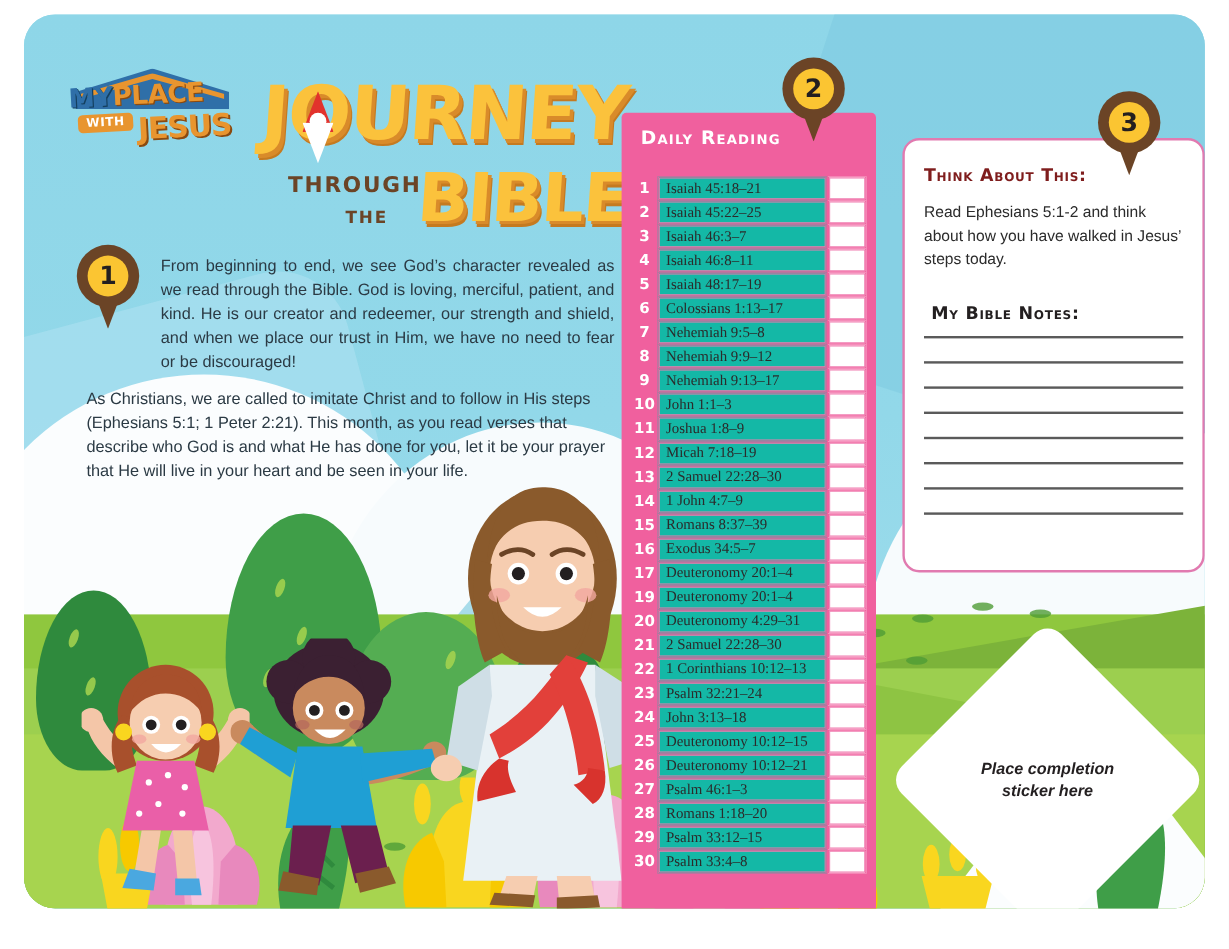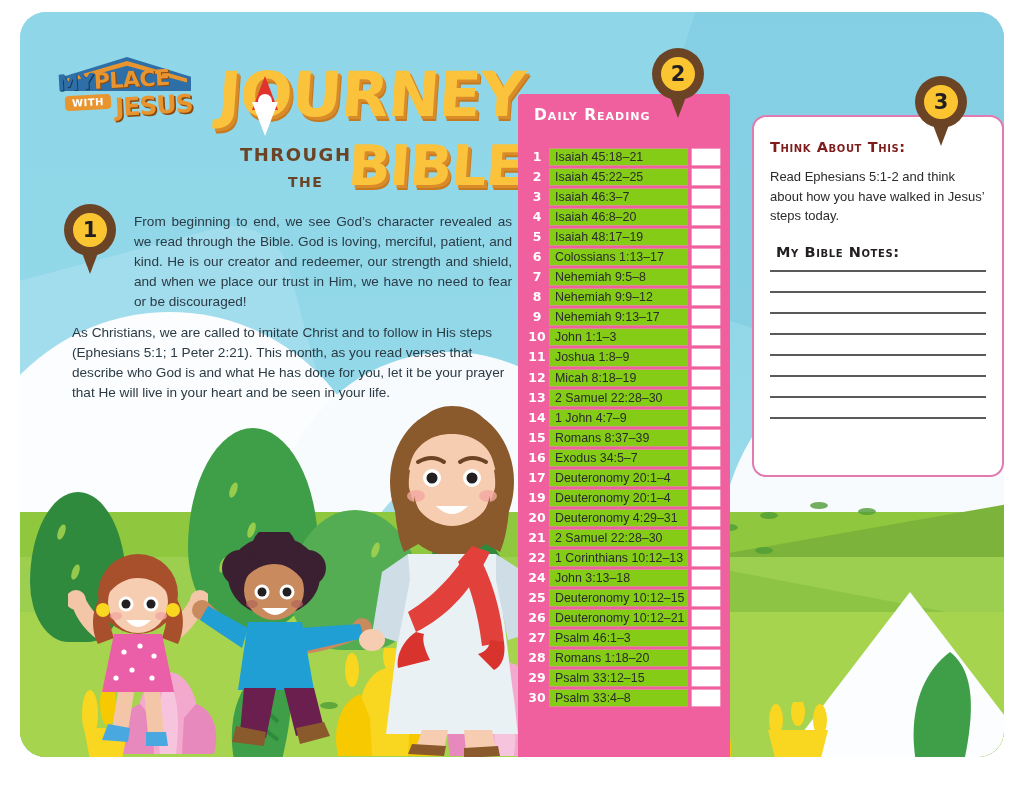--- a/index.html
+++ b/index.html
@@ -131,45 +131,45 @@
   .row{
     display:flex;align-items:stretch;height:20.05px;
   }
   .row .n{
     width:22px;flex:none;color:#ffffff;font-weight:700;font-size:12.5px;
     font-family:"DejaVu Sans", sans-serif;
     display:flex;align-items:center;justify-content:center;
     padding-bottom:1px;
   }
   .row .ref{
-    flex:1;background:#84cc16;border:1px solid #f0609e;
+    flex:1;background:#14b8a6;border:1px solid #f0609e;
     box-shadow:0 0 0 0.8px #ef7cb0 inset;
     color:#2b2b2b;font-size:12.4px;display:flex;align-items:center;
     padding-left:6px;box-sizing:border-box;
-    font-family:Liberation Sans, sans-serif;
+    font-family:Liberation Serif, serif;
   }
   .row .chk{
     width:32px;flex:none;background:#ffffff;border:1px solid #f0609e;
     box-shadow:0 0 0 0.8px #ef7cb0 inset;
     margin-left:1px;box-sizing:border-box;
   }
   
   .notes{
     position:absolute;left:732px;top:103px;width:252px;height:362px;
     background:#ffffff;border:2px solid #e17ab0;border-radius:14px;
     box-sizing:border-box;padding:16px 16px 10px 16px;
   }
   .notes h2{
     margin:6px 0 12px 0;
     font-family:"DejaVu Sans", sans-serif;
     font-size:14.5px;font-weight:700;color:#7f1d1d;letter-spacing:.6px;
     font-variant:small-caps;
   }
   .notes p{
-    margin:0 0 18px 0;font-size:13px;line-height:1.5;color:#2b2b2b;
+    margin:0 0 28px 0;font-size:13px;line-height:1.5;color:#2b2b2b;
   }
   .notes h3{
     margin:0 0 10px 6px;
     font-family:"DejaVu Sans", sans-serif;
     font-size:14.5px;font-weight:700;color:#231f20;letter-spacing:.6px;
     font-variant:small-caps;
   }
   .lines{margin-top:6px;}
   .line{height:2px;background:#5a5a5a;margin-bottom:19px;}
   
@@ -516,21 +516,21 @@
             <div class="ref">Isaiah 45:22–25</div>
             <div class="chk"></div>
           </div>
           <div class="row">
             <div class="n">3</div>
             <div class="ref">Isaiah 46:3–7</div>
             <div class="chk"></div>
           </div>
           <div class="row">
             <div class="n">4</div>
-            <div class="ref">Isaiah 46:8–20</div>
+            <div class="ref">Isaiah 46:8–11</div>
             <div class="chk"></div>
           </div>
           <div class="row">
             <div class="n">5</div>
             <div class="ref">Isaiah 48:17–19</div>
             <div class="chk"></div>
           </div>
           <div class="row">
             <div class="n">6</div>
             <div class="ref">Colossians 1:13–17</div>
@@ -556,21 +556,21 @@
             <div class="ref">John 1:1–3</div>
             <div class="chk"></div>
           </div>
           <div class="row">
             <div class="n">11</div>
             <div class="ref">Joshua 1:8–9</div>
             <div class="chk"></div>
           </div>
           <div class="row">
             <div class="n">12</div>
-            <div class="ref">Micah 8:18–19</div>
+            <div class="ref">Micah 7:18–19</div>
             <div class="chk"></div>
           </div>
           <div class="row">
             <div class="n">13</div>
             <div class="ref">2 Samuel 22:28–30</div>
             <div class="chk"></div>
           </div>
           <div class="row">
             <div class="n">14</div>
             <div class="ref">1 John 4:7–9</div>
@@ -602,20 +602,25 @@
             <div class="chk"></div>
           </div>
           <div class="row">
             <div class="n">21</div>
             <div class="ref">2 Samuel 22:28–30</div>
             <div class="chk"></div>
           </div>
           <div class="row">
             <div class="n">22</div>
             <div class="ref">1 Corinthians 10:12–13</div>
+            <div class="chk"></div>
+          </div>
+          <div class="row">
+            <div class="n">23</div>
+            <div class="ref">Psalm 32:21–24</div>
             <div class="chk"></div>
           </div>
           <div class="row">
             <div class="n">24</div>
             <div class="ref">John 3:13–18</div>
             <div class="chk"></div>
           </div>
           <div class="row">
             <div class="n">25</div>
             <div class="ref">Deuteronomy 10:12–15</div>
@@ -672,15 +677,21 @@
         </div>
     </div>
 
     <div class="pin" style="left:895px;top:64px;">
       <div class="bulb"></div>
         <div class="tail"></div>
         <div class="disc"></div>
       <div class="num">3</div>
     </div>
 
+    <div class="sticker-wrap">
+      <div class="sticker"></div>
+      <div class="sticker-label">
+        <span id="sticker-text">Place completion<br>sticker here</span>
+      </div>
+    </div>
 
   </div>
 </div>
 
 </body></html>

